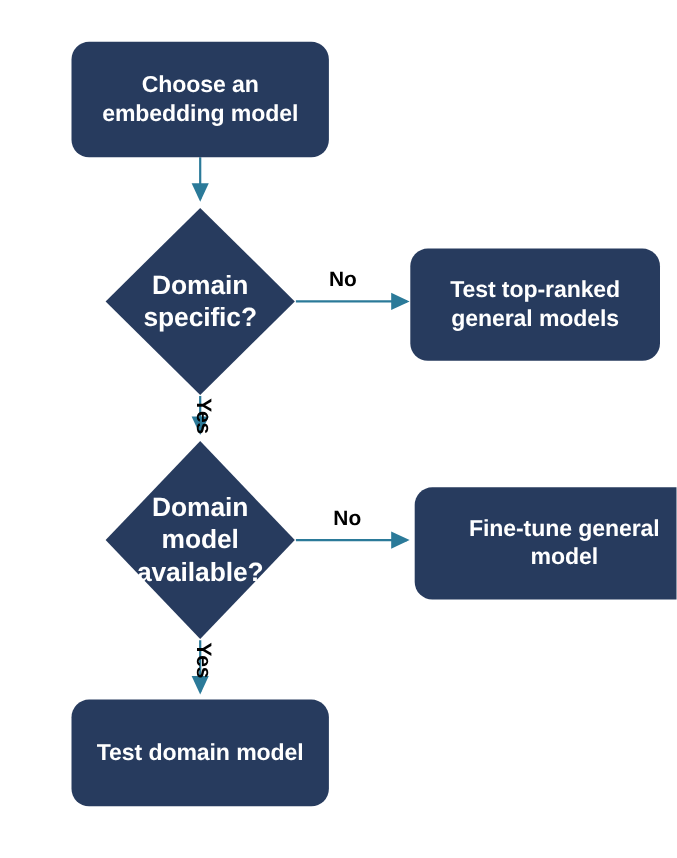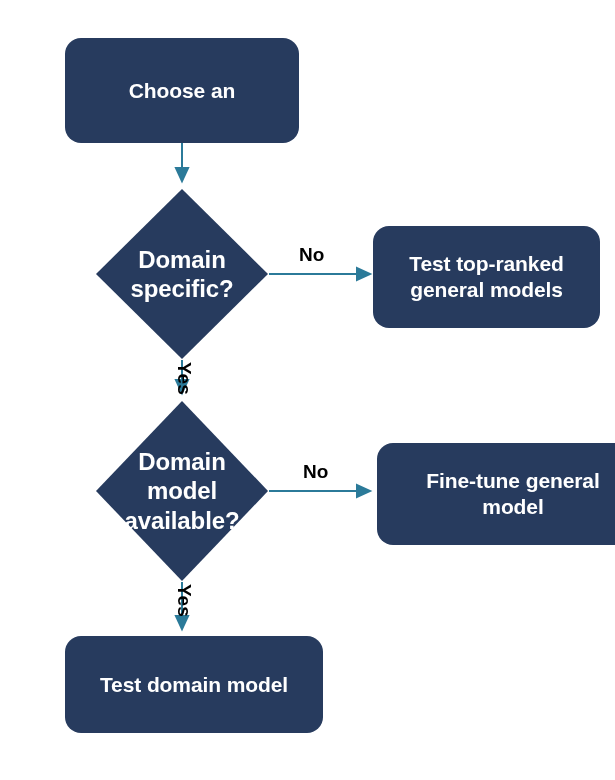--- a/index.html
+++ b/index.html
@@ -113,20 +113,21 @@
 
      test domain model --&gt;
     <g>
       <line x1="155" y1="582" x2="155" y2="629" stroke="#2B7A99" stroke-width="2" marker-end="url(#arrowhead)"></line>
     </g>
   </svg>
 
   <div class="node process" style="left:38px; top:38px; width:234px; height:105px;">
     <div>
       <div>Choose an</div>
+      <div>embedding model</div>
     </div>
   </div>
 
   <div class="node decision" style="left:68px; top:188px; width:174px; height:172px;">
     <svg class="diamond-shape" viewBox="0 0 174 172" preserveAspectRatio="none" aria-hidden="true">
       <path d="M87,1 L173,86 L87,171 L1,86 Z" fill="#273B5E"></path>
     </svg>
     <div class="diamond-label">
       <div>Domain</div>
       <div>specific?</div>
@@ -151,21 +152,21 @@
     </div>
   </div>
 
   <div class="node process" style="left:350px; top:443px; width:272px; height:102px;">
     <div>
       <div>Fine-tune general</div>
       <div>model</div>
     </div>
   </div>
 
-  <div class="node process" style="left:38px; top:636px; width:258px; height:97px;">
+  <div class="node process" style="left:38px; top:636px; width:234px; height:97px;">
     <div>
       <div>Test domain model</div>
     </div>
   </div>
 
   <div class="edge-label" style="left:272px; top:244px;">No</div>
 
   <div class="edge-label vertical" style="left:168px; top:362px;">Yes</div>
 
   <div class="edge-label" style="left:276px; top:461px;">No</div>

